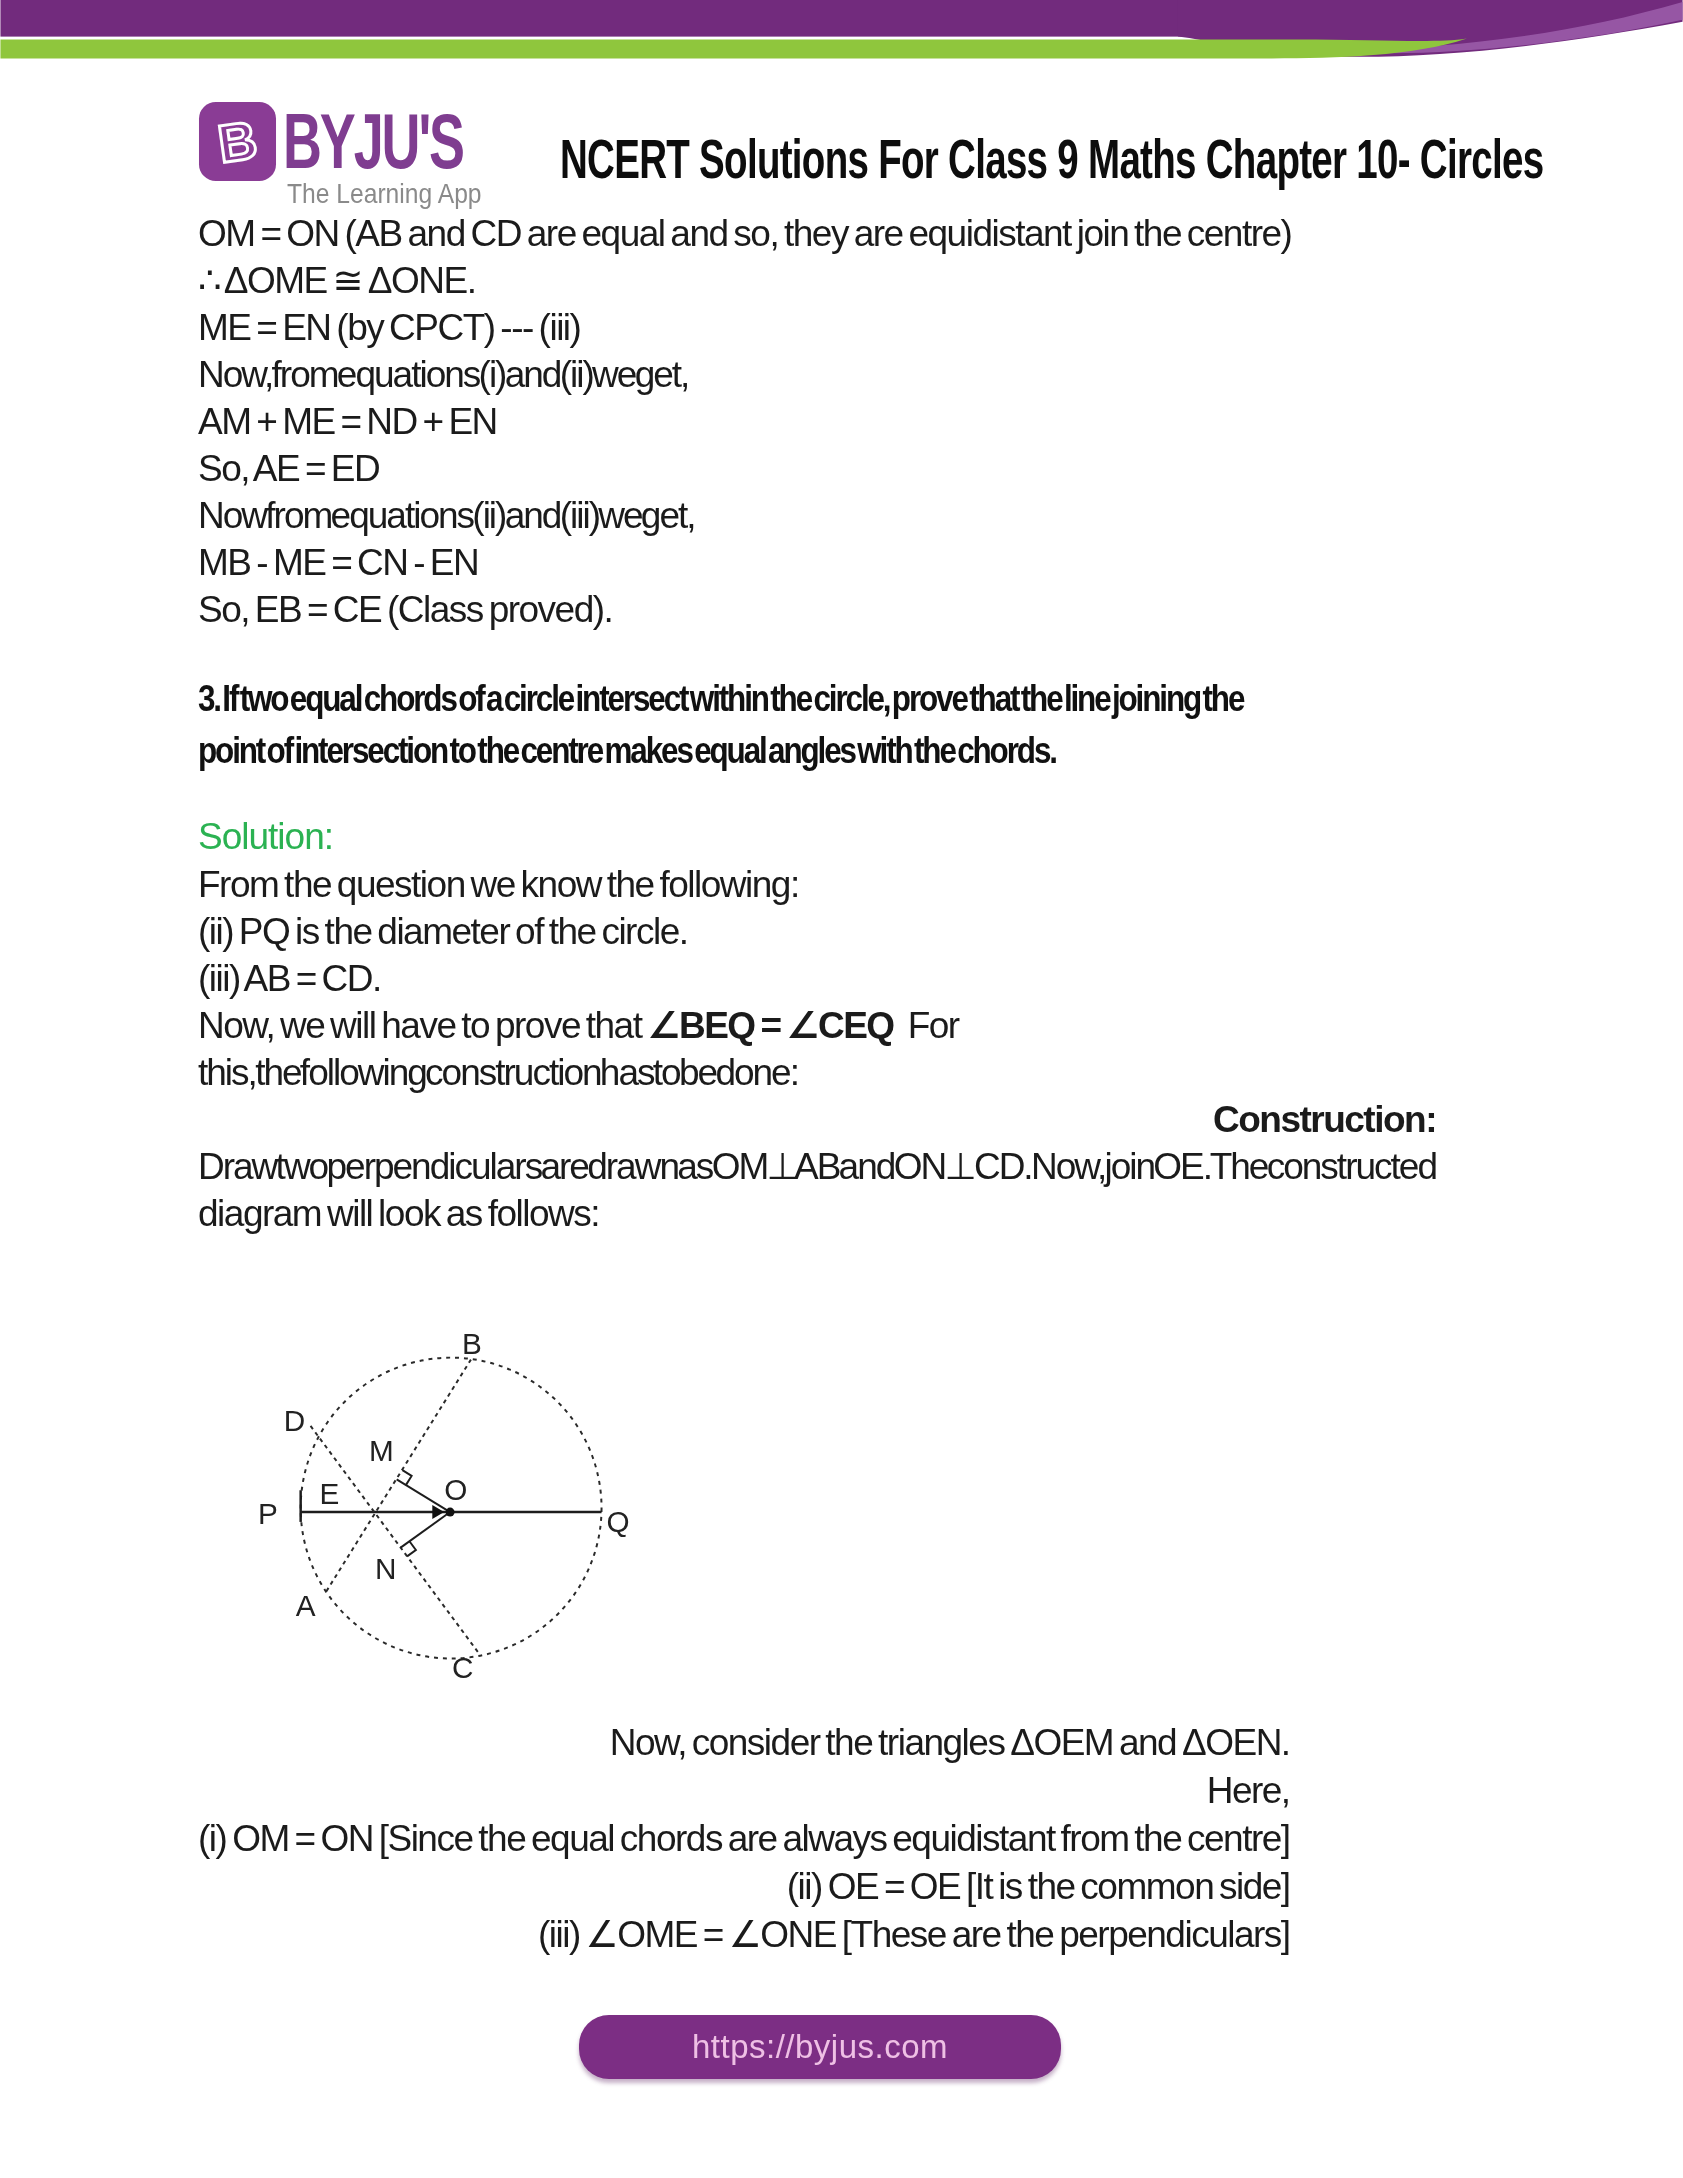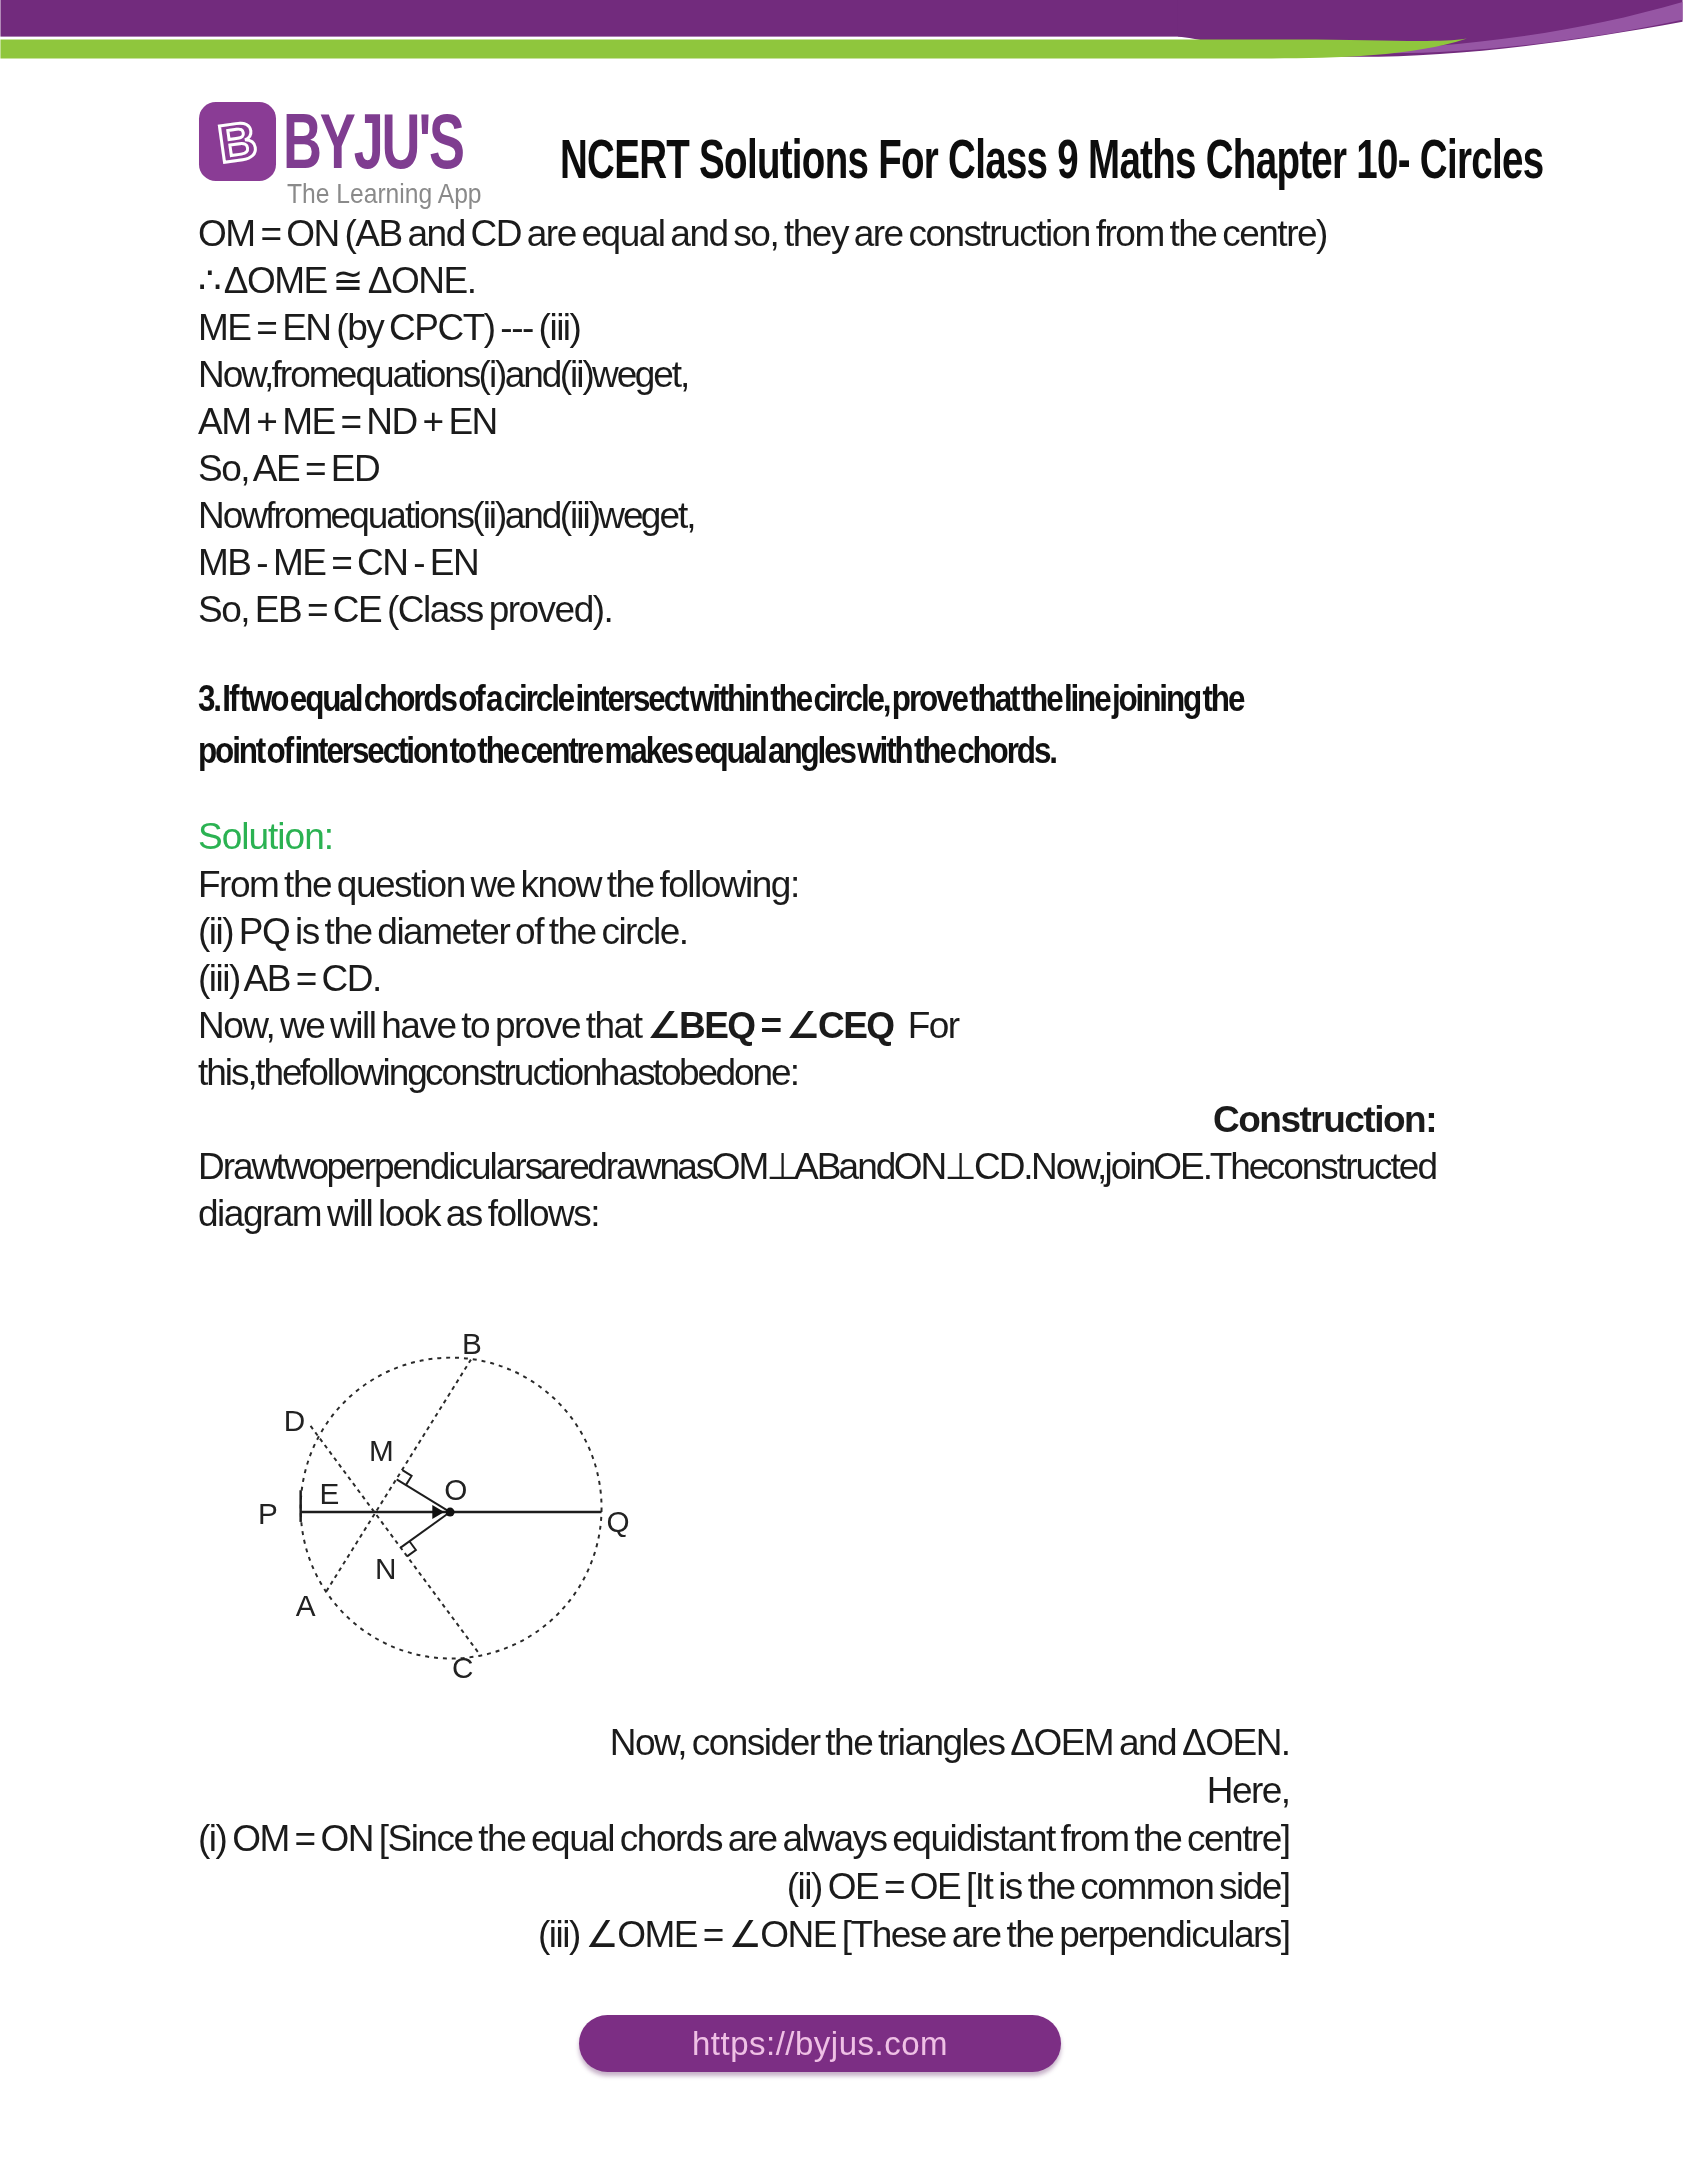--- a/index.html
+++ b/index.html
@@ -35,21 +35,21 @@
   }
   .solution-label{top:816px;font-size:37px;letter-spacing:-1px;color:#2bb252;}
   .solblk{top:861px;}
   .postblk{top:1719px;text-align:right;}
   .post-line{font-size:37px;line-height:48px;letter-spacing:-1.5px;word-spacing:-3px;}
   
   .diagram{position:absolute;left:248px;top:1322px;}
   .dlabel{font-size:30px;fill:#222;font-family:"Liberation Sans","DejaVu Sans",sans-serif;}
   
   .pill{
-    position:absolute;left:579px;top:2015px;width:482px;height:57px;border-radius:30px;
+    position:absolute;left:579px;top:2015px;width:482px;height:64px;border-radius:30px;
     background:#7c2e84;box-shadow:0 4px 4px rgba(90,30,95,.35);
     display:flex;align-items:center;justify-content:center;
     font-size:33px;color:#efc0e5;letter-spacing:0.5px;text-decoration:none;
   }
 </style>
 </head>
 <body>
 
 <div class="page">
 
@@ -63,21 +63,21 @@
   <svg class="logo-svg" width="79" height="81" viewBox="0 0 80 82">
     <rect x="1" y="1" width="78" height="80" rx="17" fill="#8a3c95"></rect>
     <text x="40" y="60" text-anchor="middle" font-size="54" font-weight="bold" font-family="Liberation Sans, DejaVu Sans, sans-serif" fill="none" stroke="#ffffff" stroke-width="3" transform="rotate(-8 40 41)">B</text>
   </svg>
   <div class="brand">BYJU'S</div>
   <div class="tagline">The Learning App</div>
 
   <div class="doc-title">NCERT Solutions For Class 9 Maths Chapter 10- Circles</div>
 
   <div class="blk proof">
-    <div class="line">OM = ON (AB and CD are equal and so, they are construction from the centre)</div>
+    <div class="line">OM = ON (AB and CD are equal and so, they are equidistant join the centre)</div>
     <div class="line">∴ ΔOME ≅ ΔONE.</div>
     <div class="line">ME = EN (by CPCT) --- (iii)</div>
     <div class="line tight">Now, from equations (i) and (ii) we get,</div>
     <div class="line">AM + ME = ND + EN</div>
     <div class="line">So, AE = ED</div>
     <div class="line tight">Now from equations (ii) and (iii) we get,</div>
     <div class="line">MB - ME = CN - EN</div>
     <div class="line">So, EB = CE (Class proved).</div>
   </div>
 

